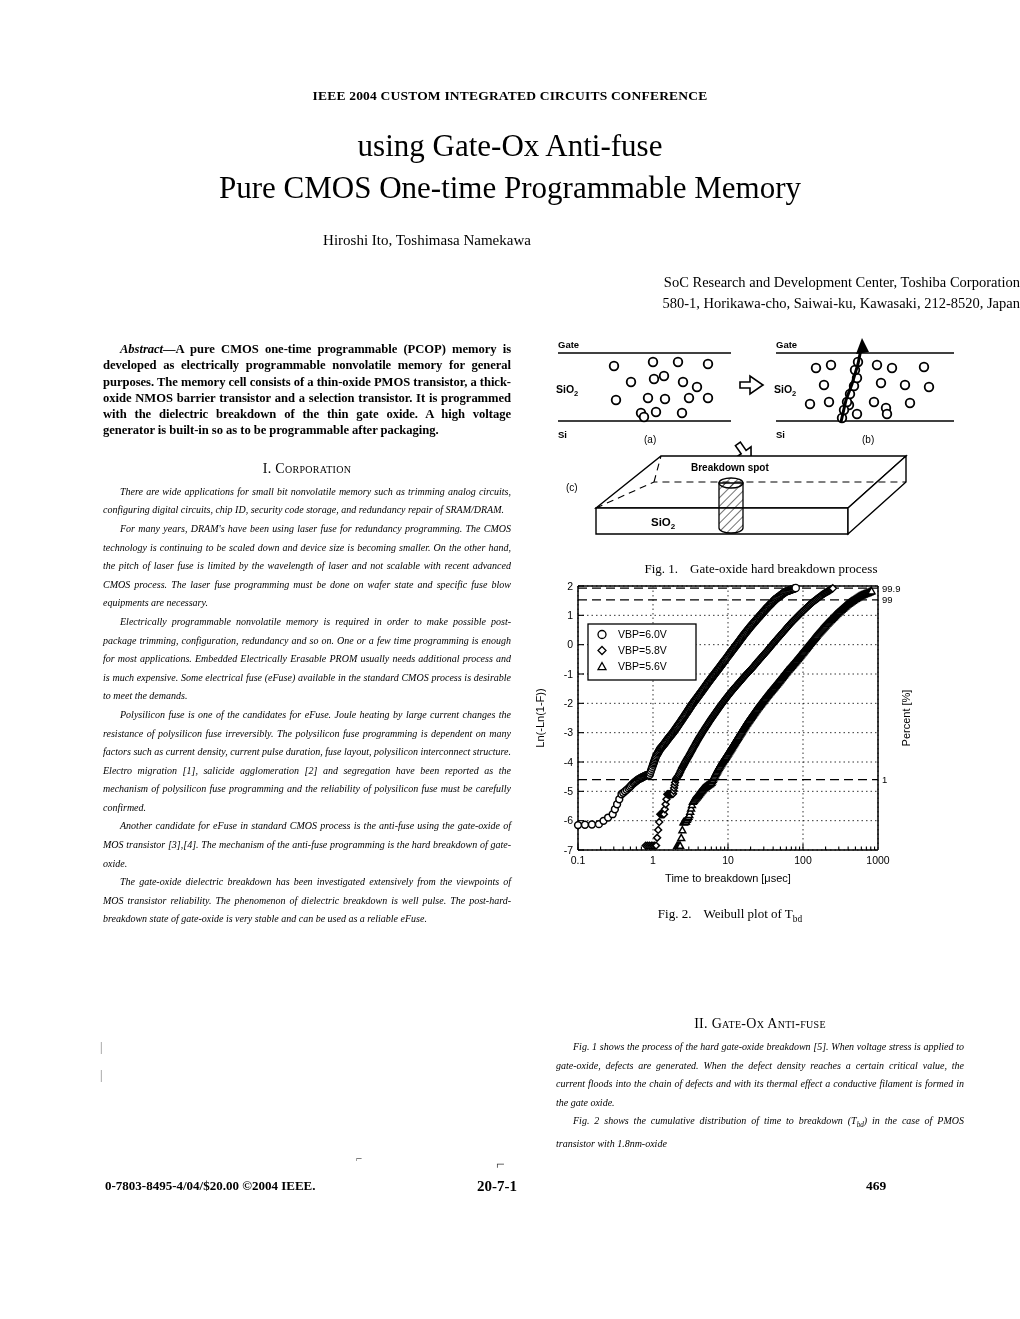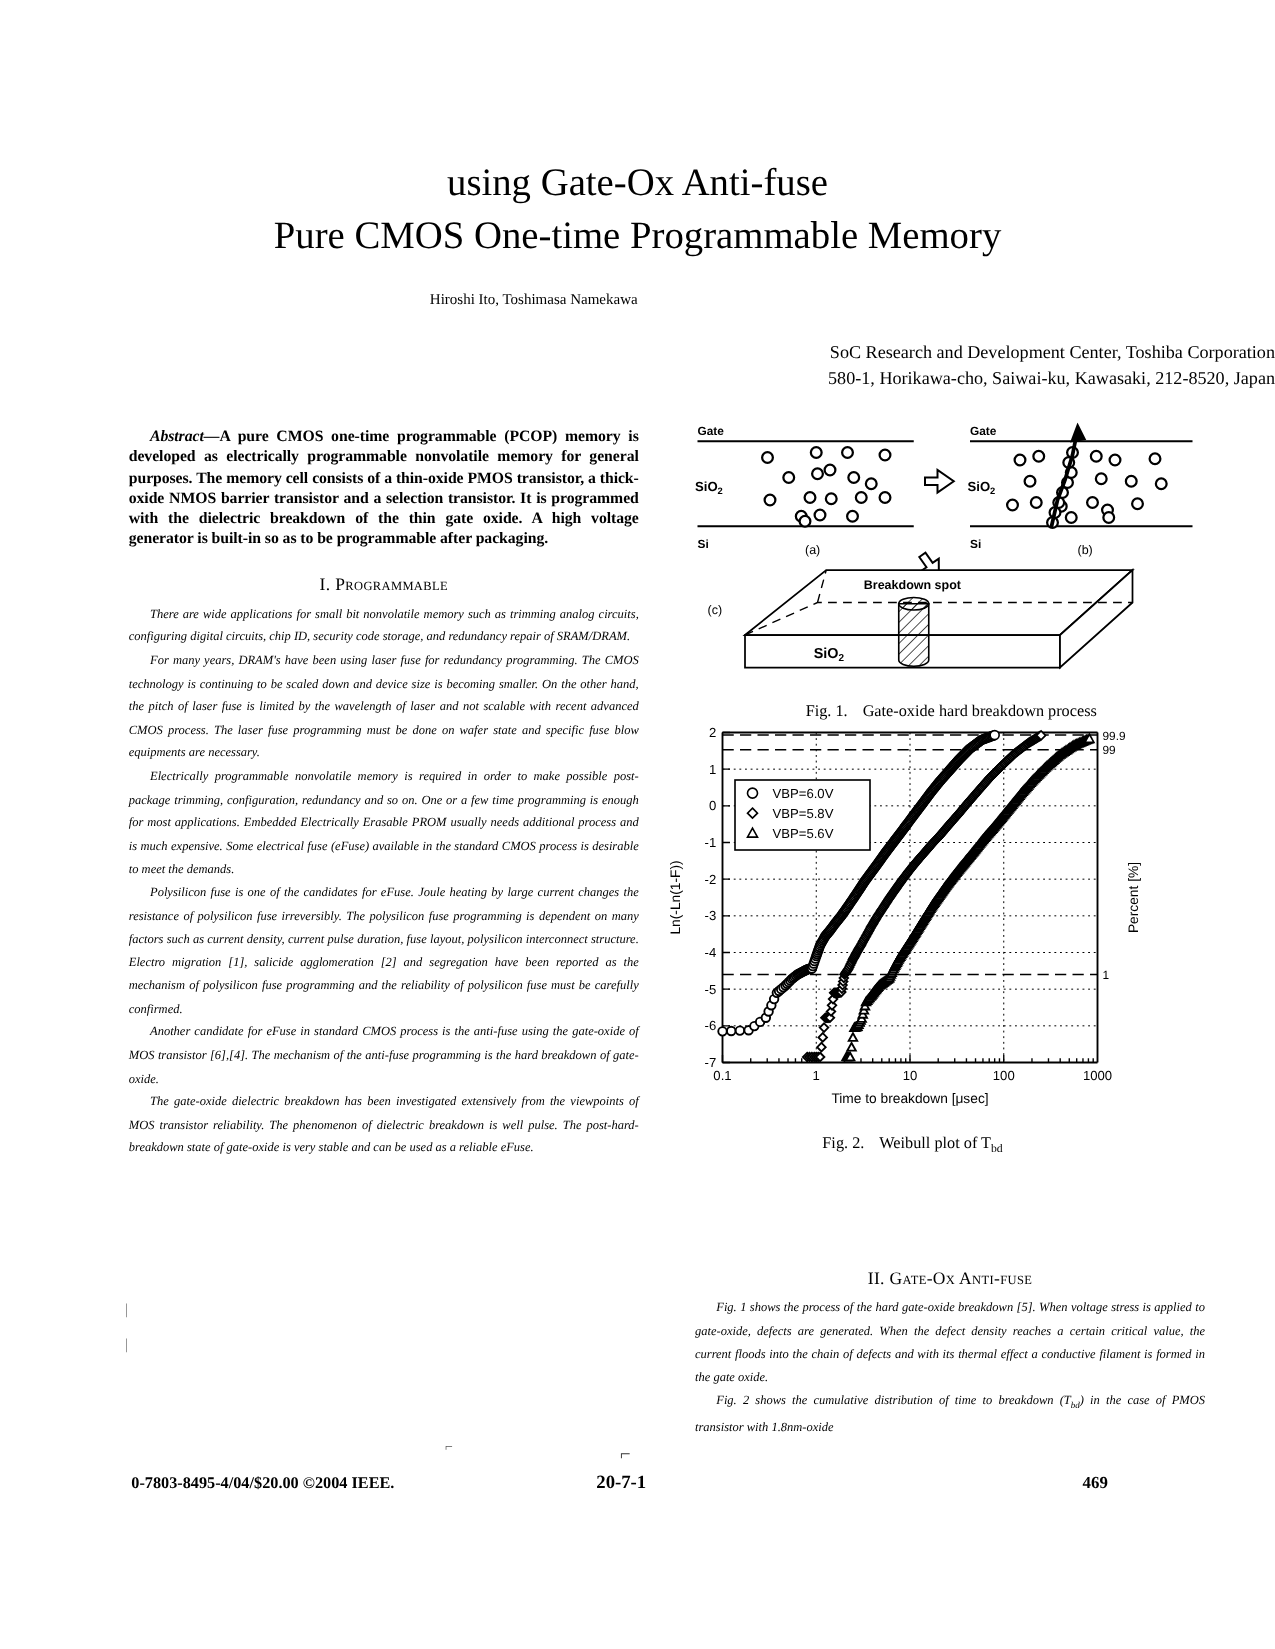--- a/index.html
+++ b/index.html
@@ -16,21 +16,21 @@
     text-align:center; font-family:"Liberation Serif", serif;
     font-weight:bold; font-size:13.5px; letter-spacing:.2px;
   }
   .title {
     position:absolute; top:125px; left:110px; width:800px;
     text-align:center; font-size:31px; line-height:42px;
     font-family:"Liberation Serif", serif; font-weight:400;
   }
   .authors {
     position:absolute; top:232px; left:0; width:854px;
-    text-align:center; font-size:12px;
+    text-align:center; font-size:15px;
   }
   .affil {
     position:absolute; top:272px; left:0; width:1020px;
     text-align:right; font-size:14.5px; line-height:21px;
   }
 
   
   .col-left  { position:absolute; left:103px; top:341px; width:408px; }
   .col-right { position:absolute; left:556px; top:341px; width:408px; }
 
@@ -76,44 +76,45 @@
 
   .stray1 { position:absolute; left:356px; top:1152px; font-size:11px; color:#555; }
   .stray2 { position:absolute; left:100px; top:1040px; font-size:12px; color:#777; }
   .stray3 { position:absolute; left:100px; top:1068px; font-size:12px; color:#777; }
 </style>
 </head>
 <body>
 
 <div class="page">
 
+  <div class="conf">IEEE 2004 CUSTOM INTEGRATED CIRCUITS CONFERENCE</div>
 
   <div class="title">
     <div>using Gate-Ox Anti-fuse</div>
     <div>Pure CMOS One-time Programmable Memory</div>
   </div>
 
   <div class="authors">Hiroshi Ito, Toshimasa Namekawa</div>
 
   <div class="affil">
     <div>SoC Research and Development Center, Toshiba Corporation</div>
     <div>580-1, Horikawa-cho, Saiwai-ku, Kawasaki, 212-8520, Japan</div>
   </div>
 
   <div class="col-left">
 
     <p class="abstract"><span class="ital">Abstract—</span><span>A pure CMOS one-time programmable (PCOP) memory is developed as electrically programmable nonvolatile memory for general purposes. The memory cell consists of a thin-oxide PMOS transistor, a thick-oxide NMOS barrier transistor and a selection transistor. It is programmed with the dielectric breakdown of the thin gate oxide. A high voltage generator is built-in so as to be programmable after packaging.</span></p>
 
-    <h2 class="section">I.  Programmable</h2>
+    <h2 class="section">I.  Corporation</h2>
 
     <p class="body">There are wide applications for small bit nonvolatile memory such as trimming analog circuits, configuring digital circuits, chip ID, security code storage, and redundancy repair of SRAM/DRAM.</p>
     <p class="body">For many years, DRAM's have been using laser fuse for redundancy programming. The CMOS technology is continuing to be scaled down and device size is becoming smaller. On the other hand, the pitch of laser fuse is limited by the wavelength of laser and not scalable with recent advanced CMOS process. The laser fuse programming must be done on wafer state and specific fuse blow equipments are necessary.</p>
     <p class="body">Electrically programmable nonvolatile memory is required in order to make possible post-package trimming, configuration, redundancy and so on. One or a few time programming is enough for most applications. Embedded Electrically Erasable PROM usually needs additional process and is much expensive. Some electrical fuse (eFuse) available in the standard CMOS process is desirable to meet the demands.</p>
     <p class="body">Polysilicon fuse is one of the candidates for eFuse. Joule heating by large current changes the resistance of polysilicon fuse irreversibly. The polysilicon fuse programming is dependent on many factors such as current density, current pulse duration, fuse layout, polysilicon interconnect structure. Electro migration [1], salicide agglomeration [2] and segregation have been reported as the mechanism of polysilicon fuse programming and the reliability of polysilicon fuse must be carefully confirmed.</p>
-    <p class="body">Another candidate for eFuse in standard CMOS process is the anti-fuse using the gate-oxide of MOS transistor [6],[4]. The mechanism of the anti-fuse programming is the hard breakdown of gate-oxide.</p>
+    <p class="body">Another candidate for eFuse in standard CMOS process is the anti-fuse using the gate-oxide of MOS transistor [3],[4]. The mechanism of the anti-fuse programming is the hard breakdown of gate-oxide.</p>
     <p class="body">The gate-oxide dielectric breakdown has been investigated extensively from the viewpoints of MOS transistor reliability. The phenomenon of dielectric breakdown is well pulse. The post-hard-breakdown state of gate-oxide is very stable and can be used as a reliable eFuse.</p>
   </div>
 
   <div class="fig1">
     <svg width="410" height="215" viewBox="0 0 410 215">
       <defs>
         <pattern id="hatch" patternUnits="userSpaceOnUse" width="6" height="6" patternTransform="rotate(45)">
           <line x1="0" y1="0" x2="0" y2="6" stroke="#000" stroke-width="1.1"></line>
         </pattern>
       </defs>

